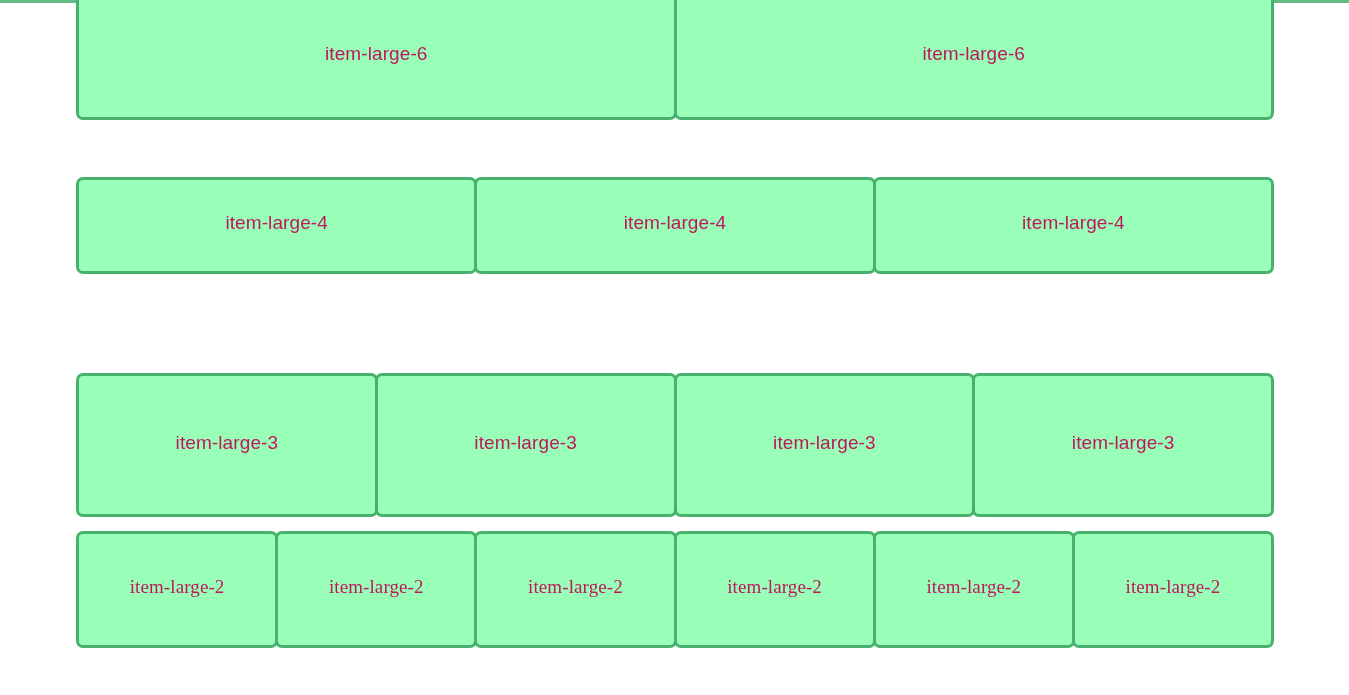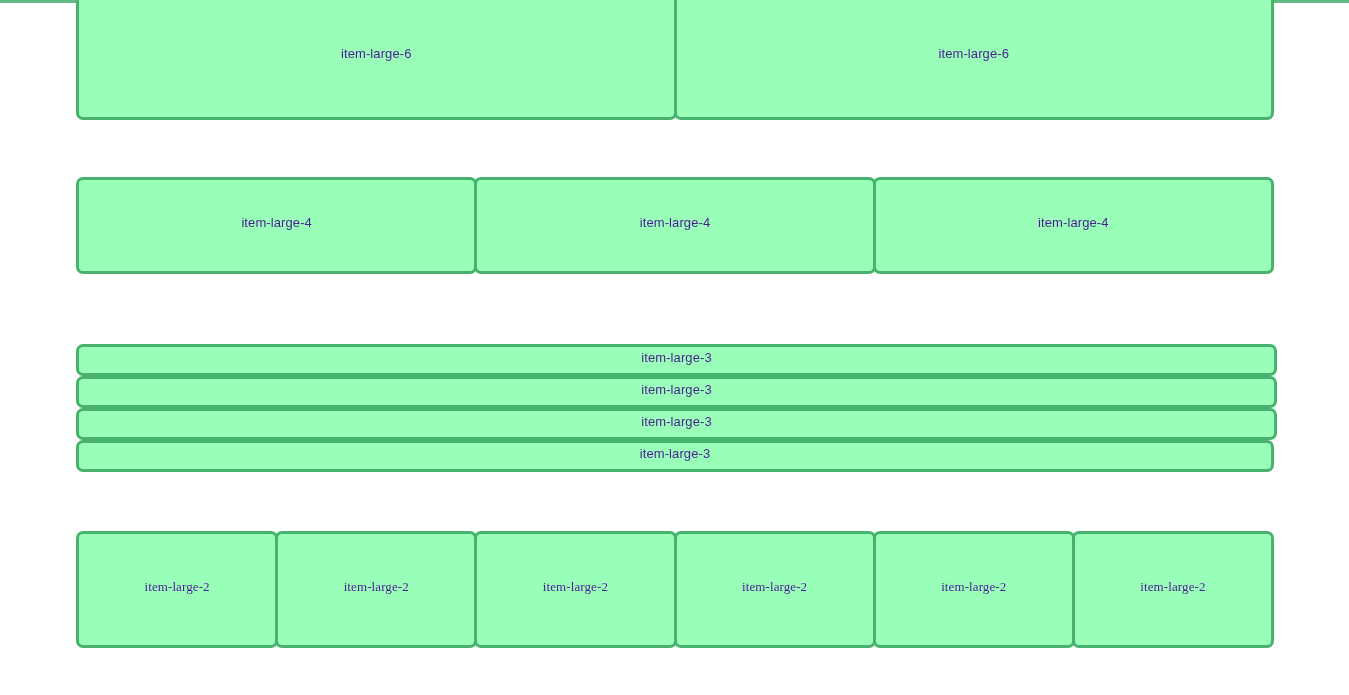--- a/index.html
+++ b/index.html
@@ -52,33 +52,33 @@
     display: flex;
     align-items: center;
     justify-content: center;
     overflow: hidden;
   }
   .flex-item:last-child {
     margin-right: 0;
   }
 
   .item-label {
-    font-size: 13px;
+    font-size: 19px;
     line-height: 1;
-    color: #4c1d95;
+    color: #be185d;
     white-space: nowrap;
     position: relative;
     top: -3px;
     letter-spacing: 0.1px;
   }
 
   
   #row-large-6 { top: -8px;  height: 128px; }
   #row-large-4 { top: 177px; height: 97px; }
-  #row-large-3 { top: 344px; height: 128px; flex-direction: column; }
+  #row-large-3 { top: 373px; height: 144px; }
   #row-large-2 { top: 531px; height: 117px; font-family: Liberation Serif, serif; }
 </style>
 </head>
 <body>
 
 <div id="clipped-top-rule"></div>
 
 <div id="flex-demo-page">
 
   <div class="flex-row" id="row-large-6">

